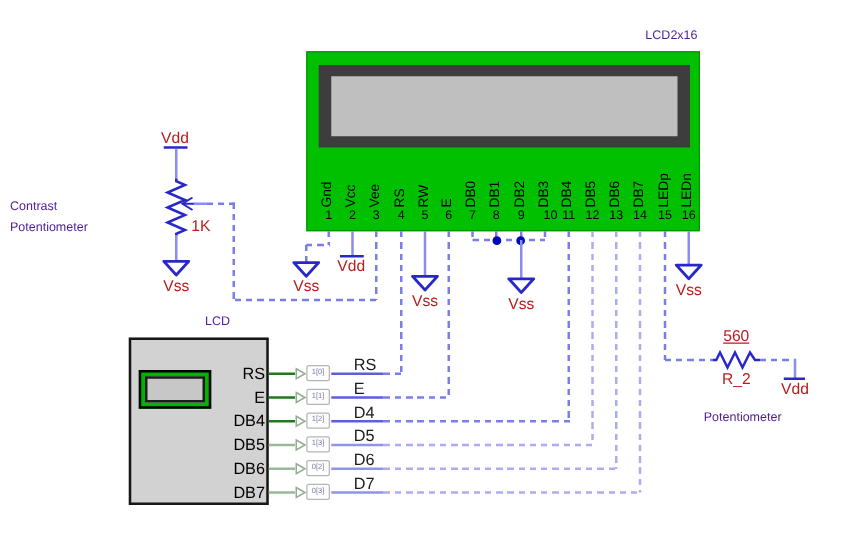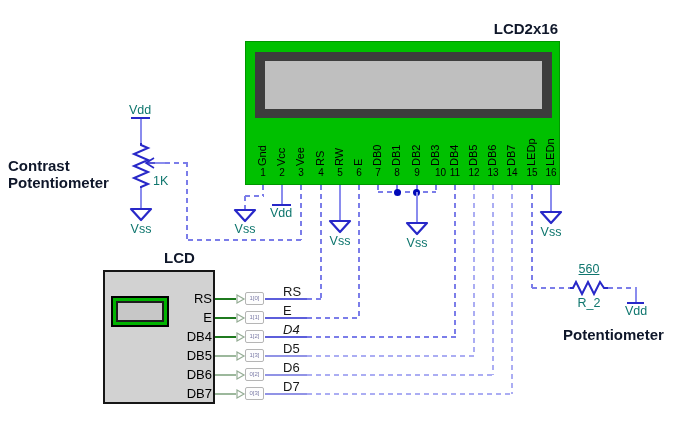--- a/index.html
+++ b/index.html
@@ -1,20 +1,20 @@
 <!DOCTYPE html>
 <html><head>
 <meta charset="utf-8">
 <style>
   html,body{margin:0;padding:0;background:#fff;}
   .canvas{position:relative;width:680px;height:427px;background:#ffffff;overflow:hidden;
           font-family:"Liberation Sans",sans-serif;}
   .t{position:absolute;white-space:nowrap;line-height:14px;}
-  .blue{color:#0f766e;font-size:12.5px;}
-  .blk{color:#0f172a;font-size:15px;font-weight:bold;}
+  .blue{color:#b91c1c;font-size:12.5px;}
+  .blk{color:#4c1d95;font-size:10px;}
   .ctr{text-align:center;}
   
   .sh{position:absolute;height:2px;background:#8a8cee;}
   .sv{position:absolute;width:2px;background:#8a8cee;}
   .dh{position:absolute;height:2px;--c:#7b7de9;
       background:repeating-linear-gradient(90deg,var(--c) 0 5px,transparent 5px 9px);}
   .dv{position:absolute;width:2px;--c:#7b7de9;
       background:repeating-linear-gradient(180deg,var(--c) 0 5px,transparent 5px 9px);}
   .lt{--c:#abadf3;}
   .bar{position:absolute;height:2px;background:#2828c8;}
@@ -212,21 +212,21 @@
 
   <div class="pbox" style="top:292px;">1[0]</div>
   <div class="pbox" style="top:311px;">1[1]</div>
   <div class="pbox" style="top:330px;">1[2]</div>
   <div class="pbox" style="top:349px;">1[3]</div>
   <div class="pbox" style="top:368px;">0[2]</div>
   <div class="pbox" style="top:387px;">0[3]</div>
 
   <div class="net" style="top:285px;">RS</div>
   <div class="net" style="top:304px;">E</div>
-  <div class="net" style="top:323px;font-style:italic;">D4</div>
+  <div class="net" style="top:323px;">D4</div>
   <div class="net" style="top:342px;">D5</div>
   <div class="net" style="top:361px;">D6</div>
   <div class="net" style="top:380px;">D7</div>
 
   <div class="sb1" style="top:298px;"></div>
   <div class="sb1" style="top:317px;"></div>
   <div class="sb1" style="top:336px;"></div>
   <div class="sb2" style="top:355px;"></div>
   <div class="sb2" style="top:374px;"></div>
   <div class="sb2" style="top:393px;"></div>

